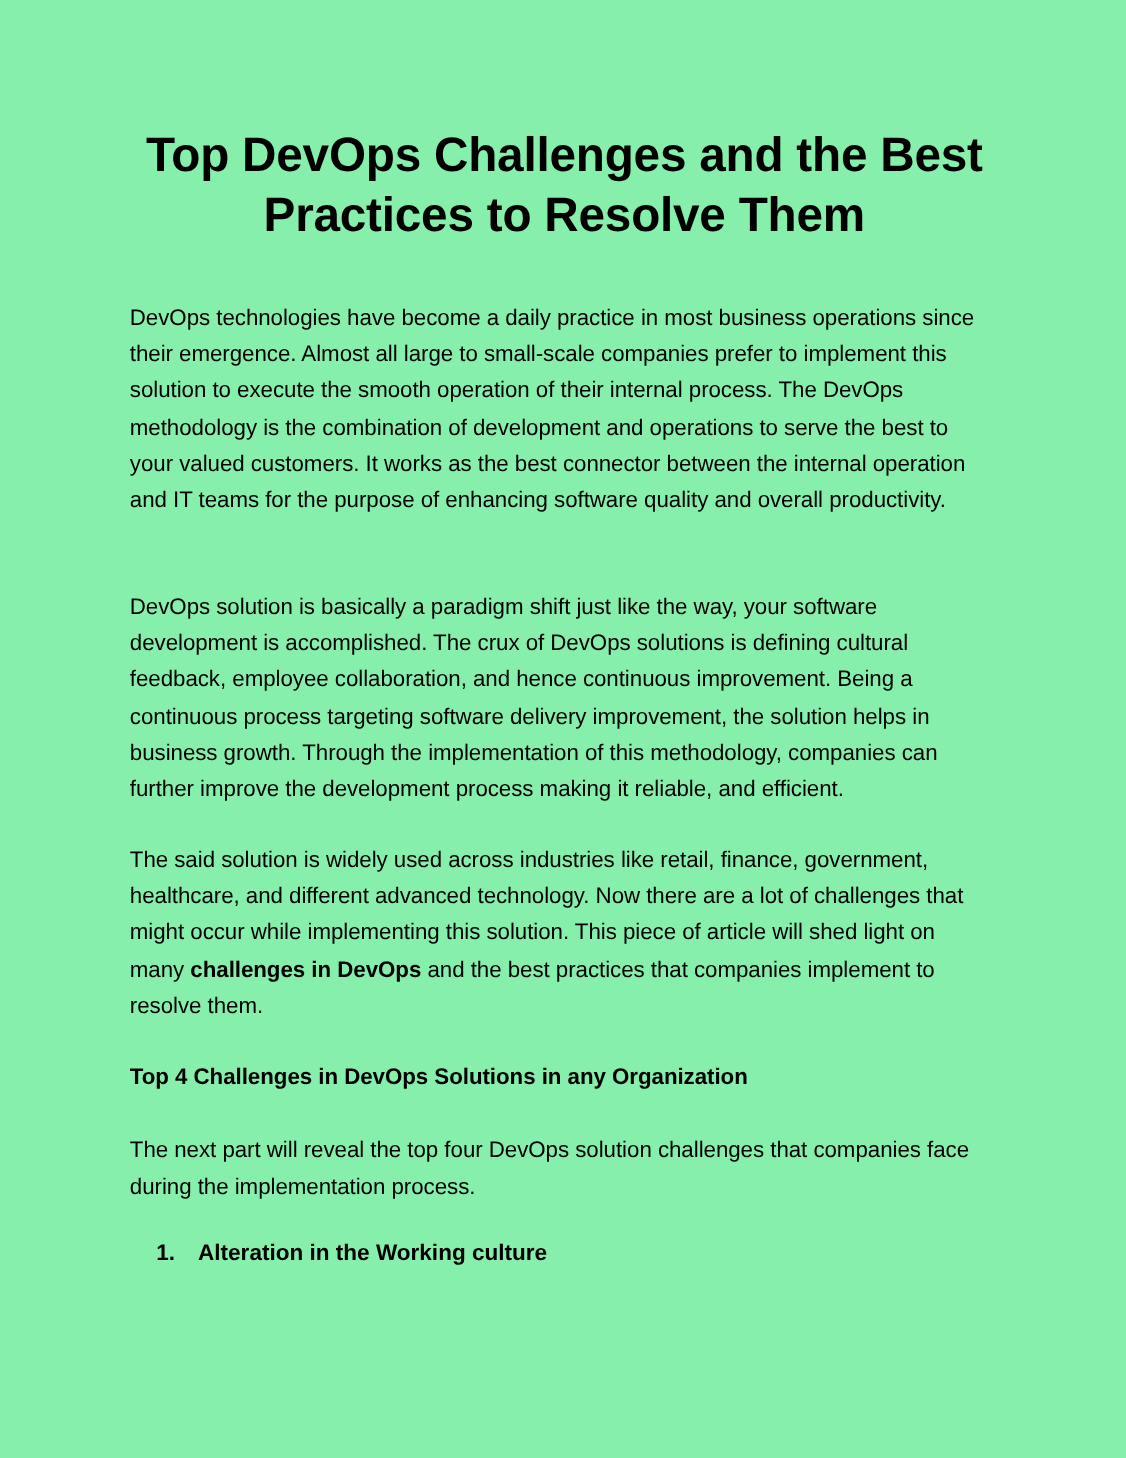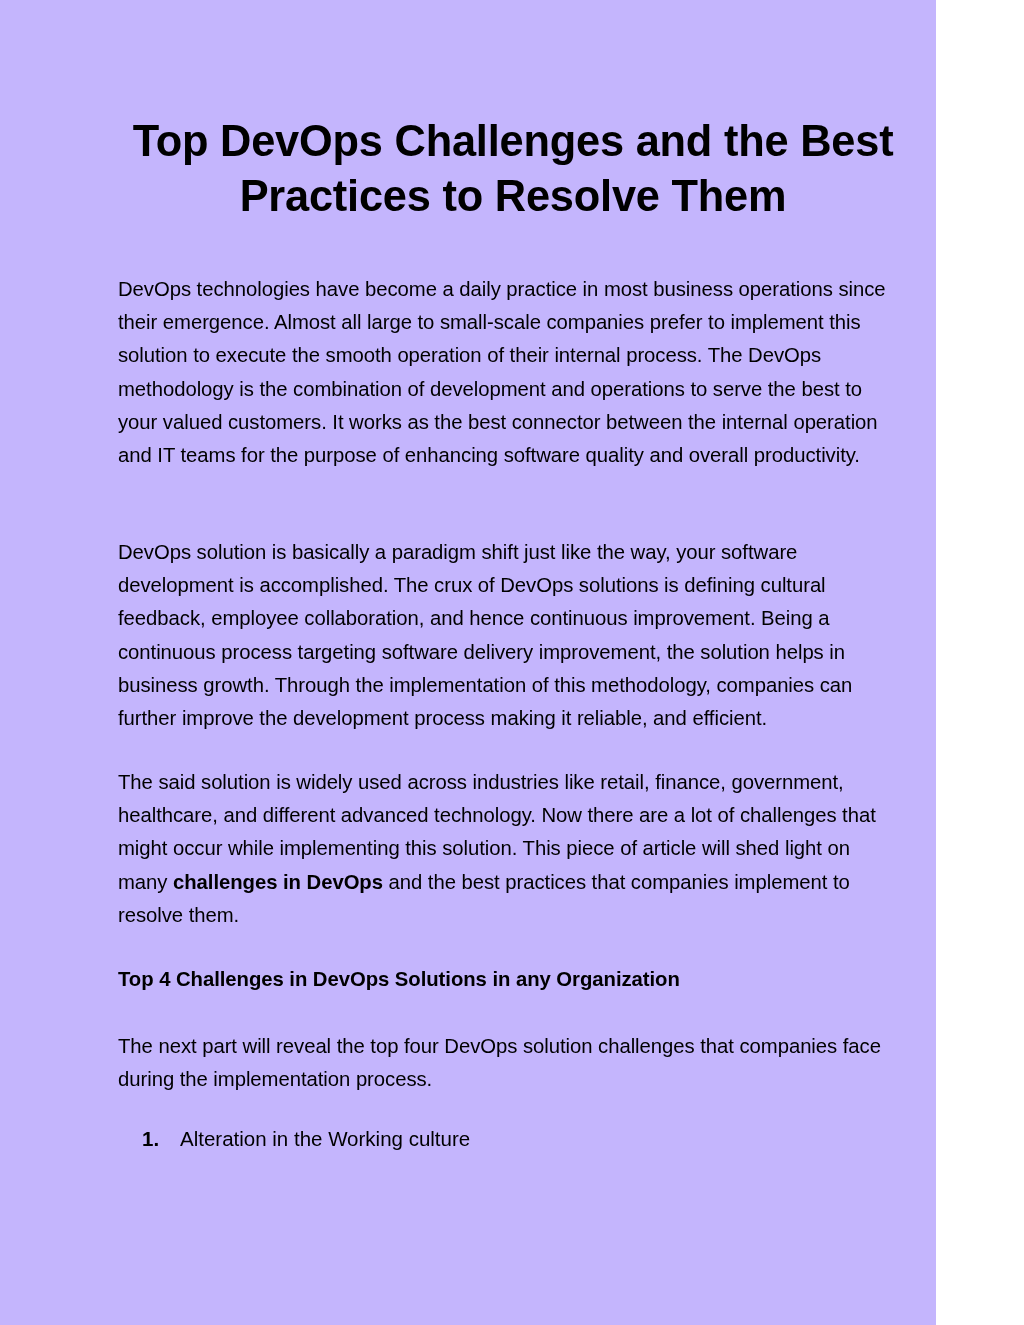--- a/index.html
+++ b/index.html
@@ -12,23 +12,23 @@
     width: 1024px;
     height: 1325px;
     overflow: hidden;
     font-family: "Liberation Sans", "DejaVu Sans", sans-serif;
     color: #000000;
     -webkit-font-smoothing: antialiased;
   }
 
   .page {
     position: relative;
-    width: 936px;
+    width: 1024px;
     height: 1325px;
-    background: #c4b5fd;
+    background: #86efac;
     box-sizing: border-box;
   }
 
   .content {
     position: absolute;
     left: 118px;
     top: 0;
     width: 790px;
   }
 
@@ -105,21 +105,21 @@
     font-weight: 700;
     color: #000000;
   }
   .numbered-list .item-marker {
     position: absolute;
     left: 24px;
     top: 0;
     font-weight: 700;
   }
   .numbered-list .item-label {
-    font-weight: 400;
+    font-weight: 700;
   }
 </style>
 </head>
 <body>
 
 <div class="page">
 
   <div class="content">
 
     <h1 class="doc-title">

